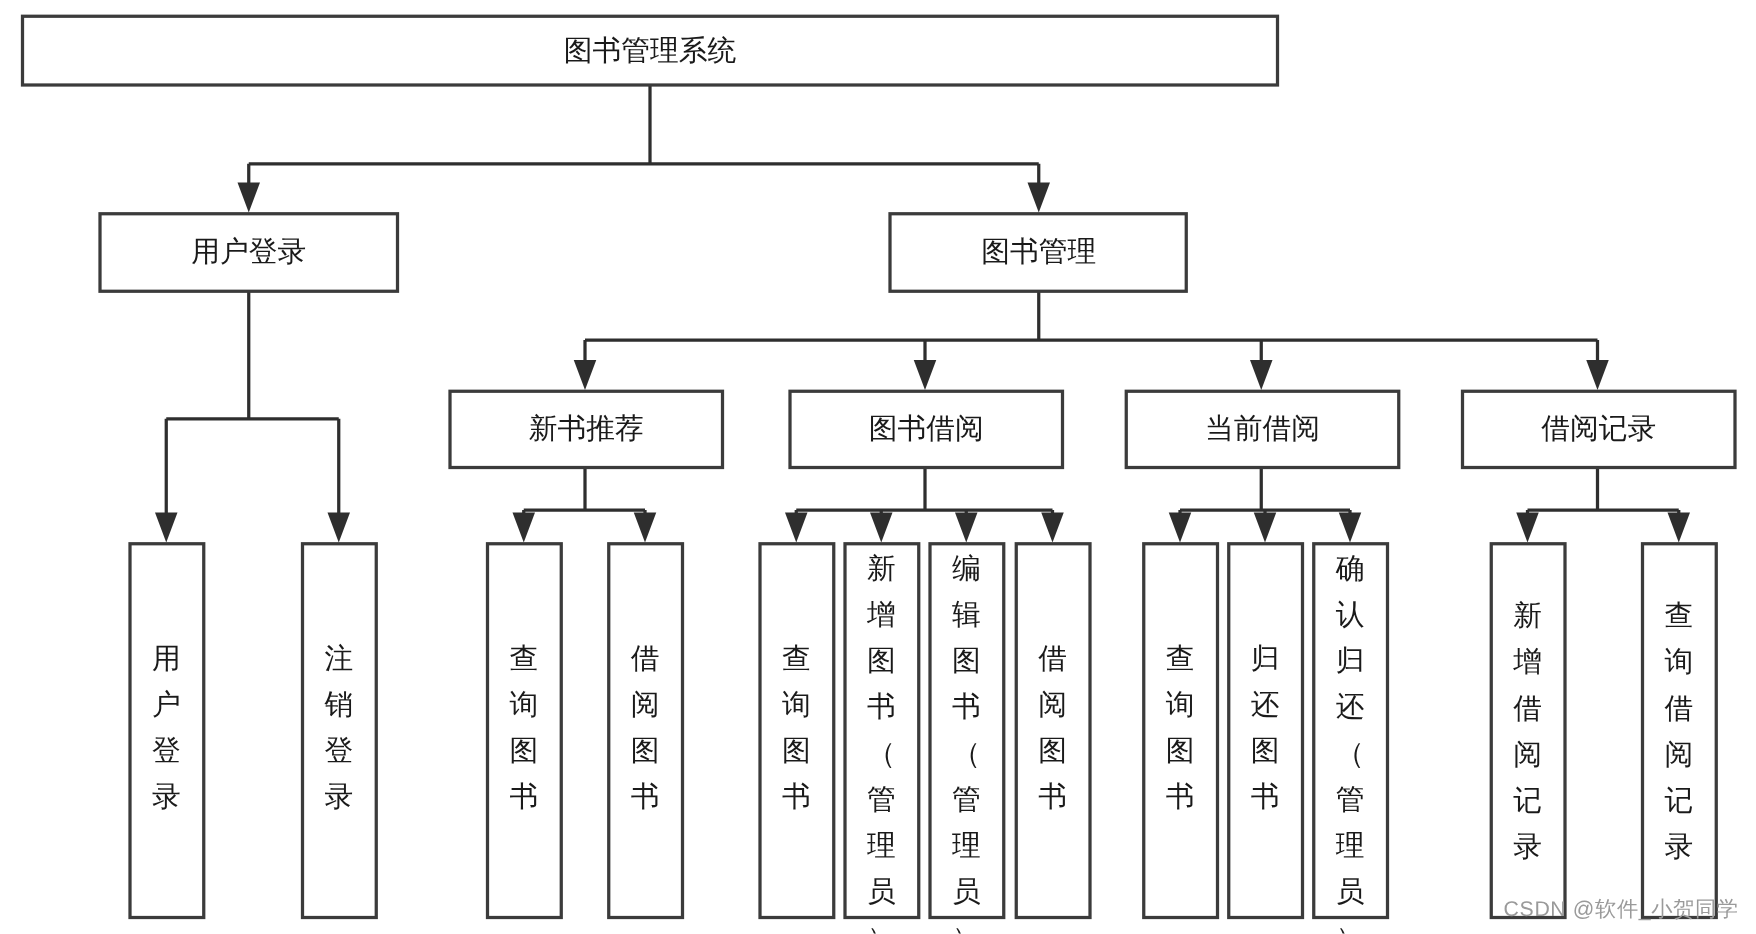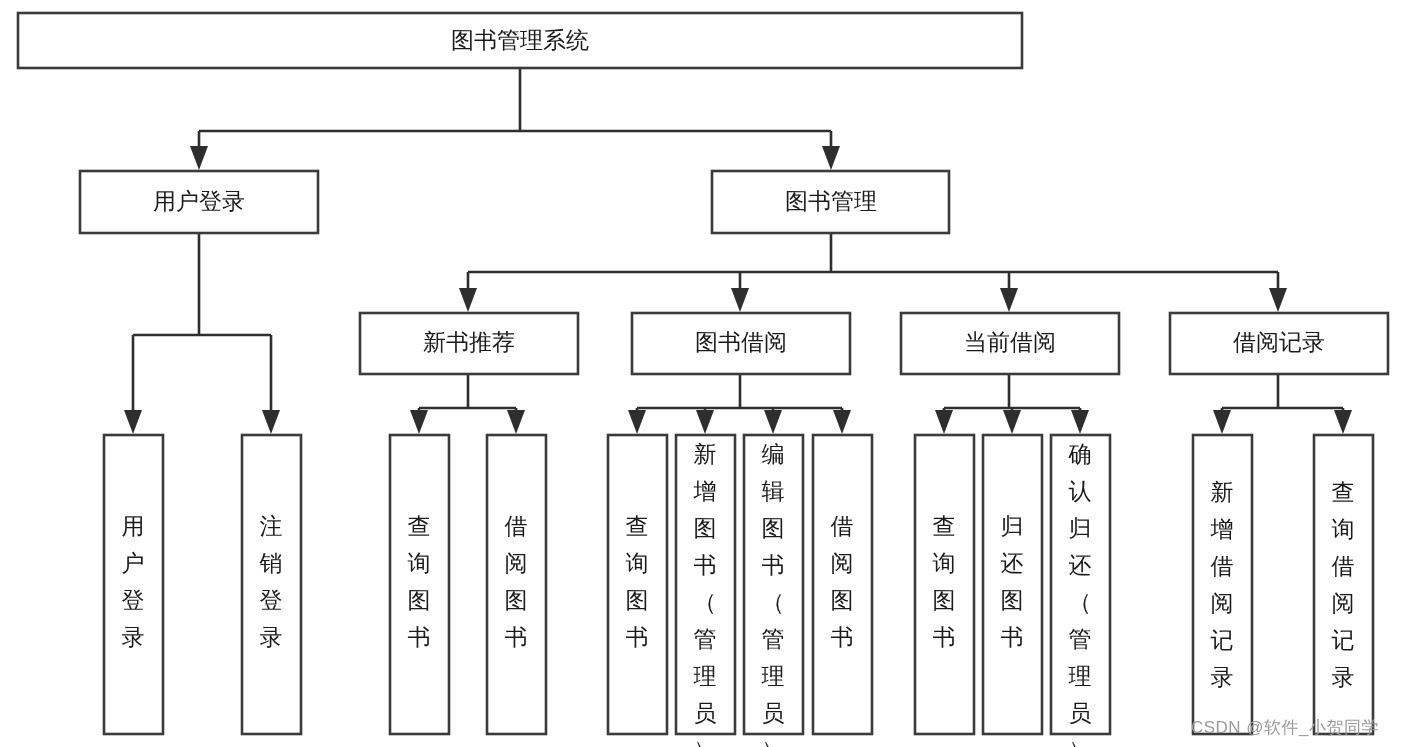--- a/index.html
+++ b/index.html
@@ -46,21 +46,21 @@
     stroke: #2e2e2e;
     stroke-width: 2.6;
     fill: none;
   }
   .arrow-head {
     fill: #2e2e2e;
     stroke: none;
   }
   .watermark {
     position: absolute;
-    right: 26px;
+    right: 14px;
     bottom: 8px;
     font-family: "Liberation Sans", "DejaVu Sans", sans-serif;
     font-size: 17px;
     color: #9a9a9a;
     white-space: nowrap;
     letter-spacing: 0.5px;
   }
 </style>
 </head>
 <body>

